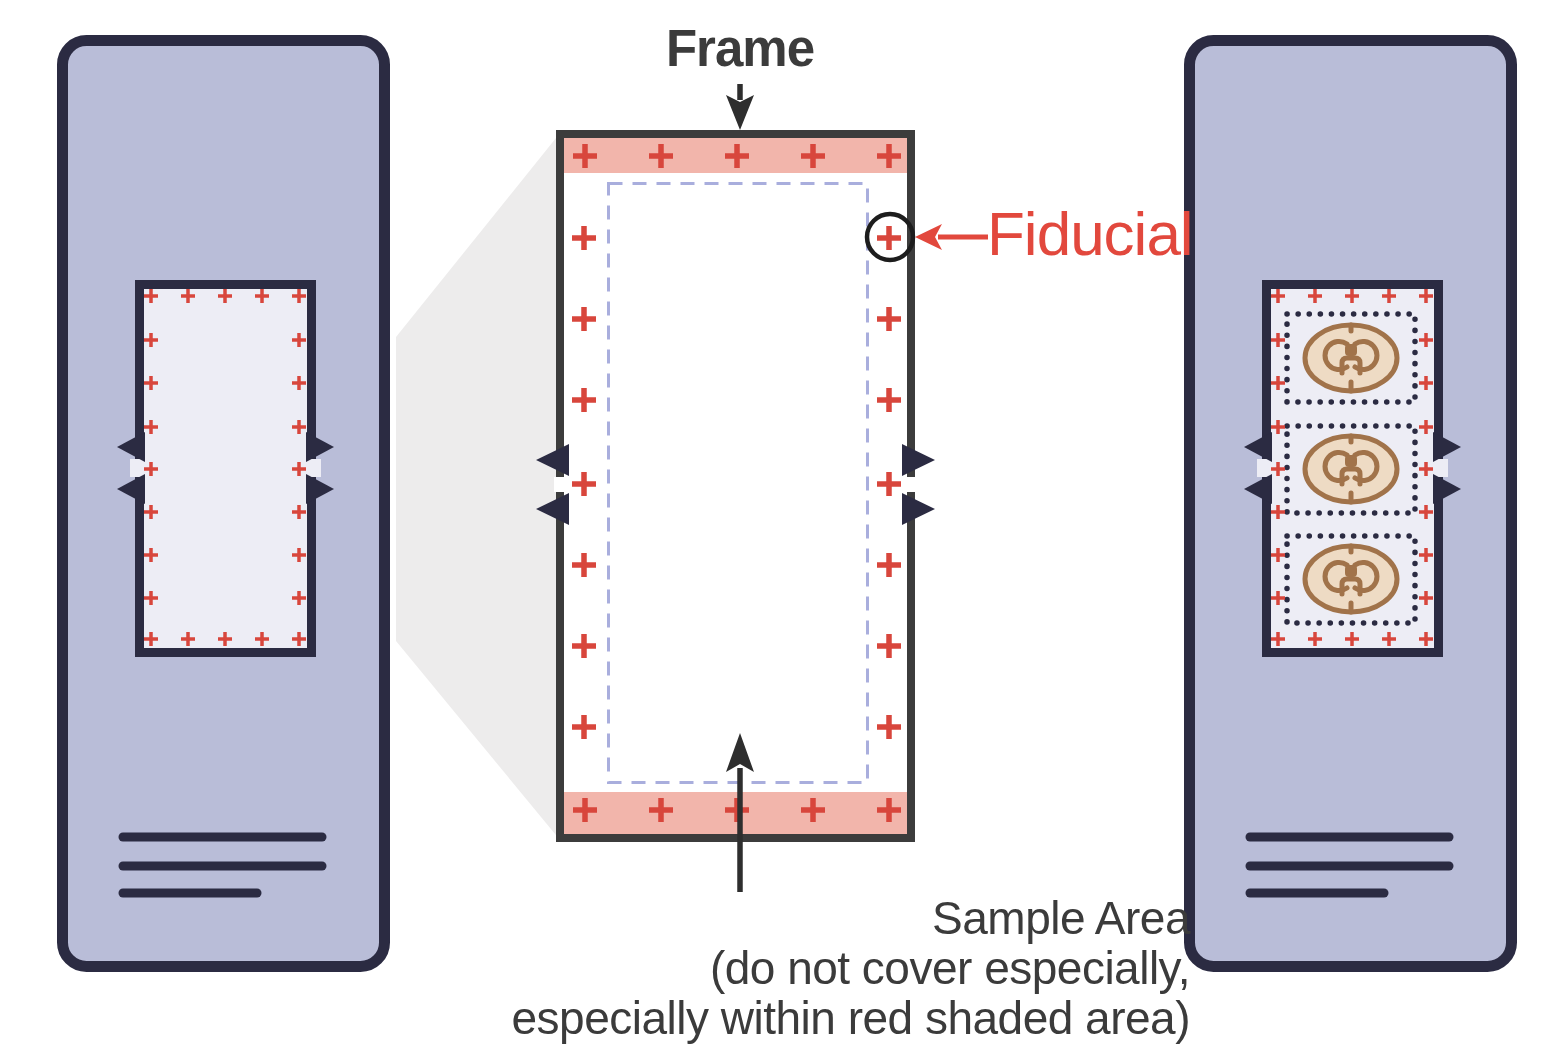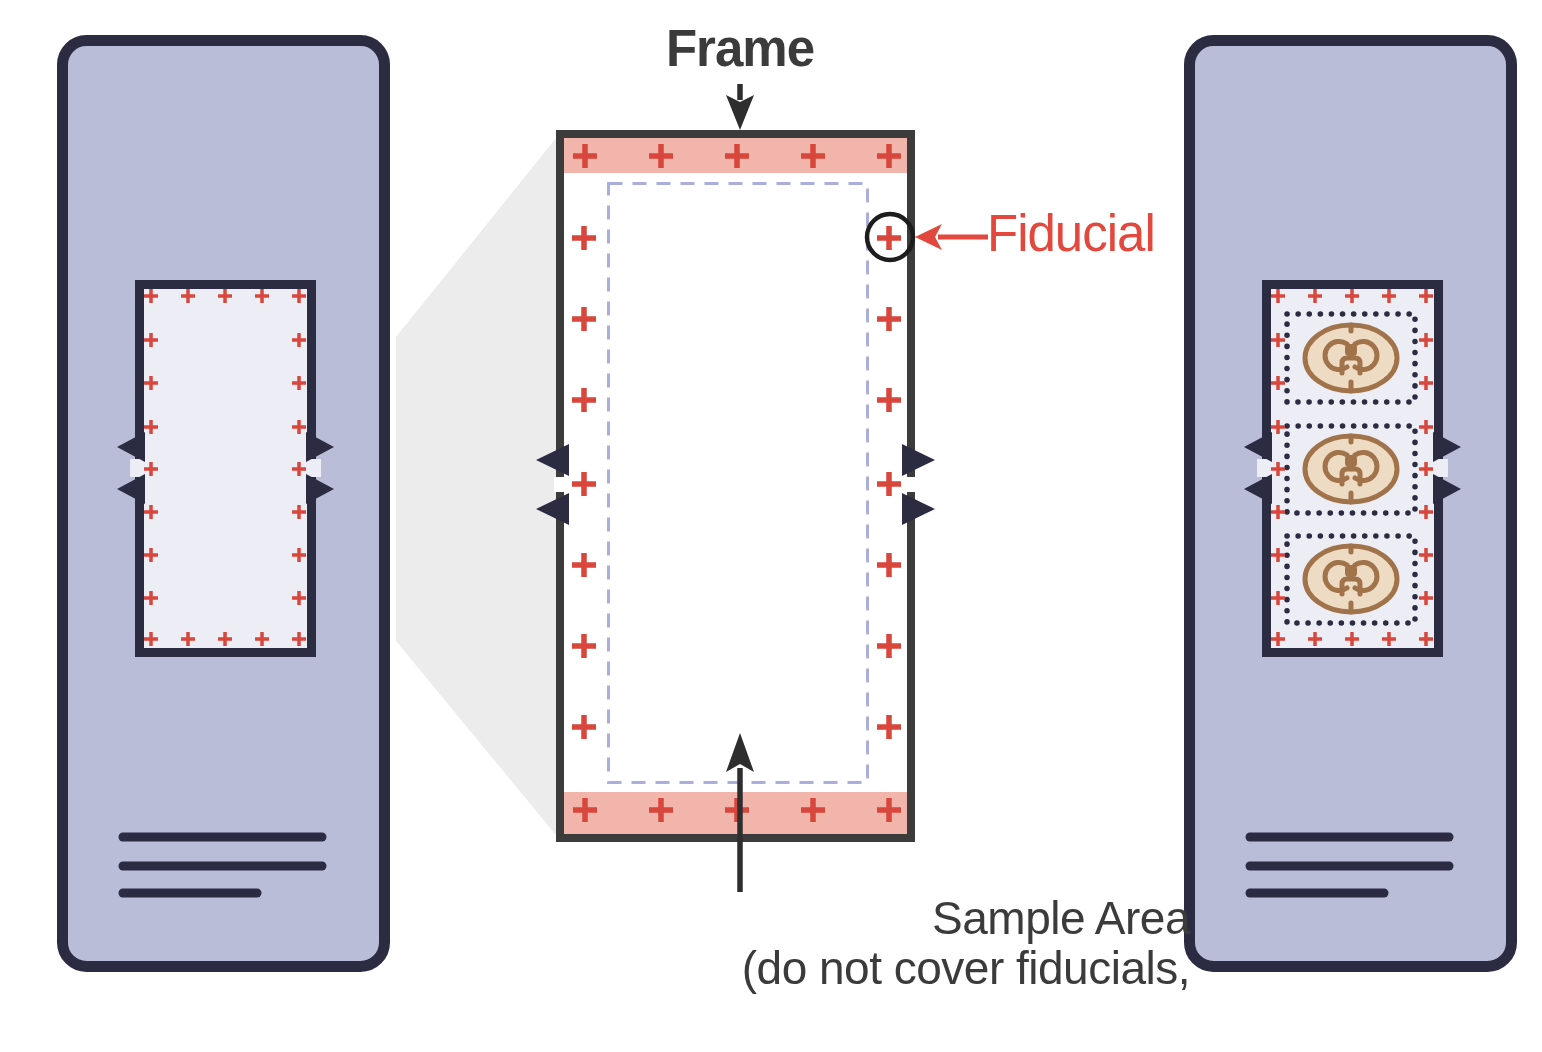--- a/index.html
+++ b/index.html
@@ -29,21 +29,21 @@
   .t-solid      {fill:var(--tissue-outline,#a1734a);}
   .circle-mark  {fill:none;stroke:var(--circle-black,#1d1d1d);stroke-width:4.5;}
   .ptr-red      {stroke:var(--pointer-red,#e2483d);stroke-width:5;fill:none;}
   .ptr-red-head {fill:var(--pointer-red,#e2483d);}
   .ptr-dark     {stroke:var(--arrow-dark,#2e2e2e);stroke-width:5.5;fill:none;}
   .ptr-dark-head{fill:var(--arrow-dark,#2e2e2e);}
 
   
   .lbl{position:absolute;color:var(--text-dark,#3b3b3b);font-weight:500;}
   .frame-lbl   {left:620px;top:22px;width:240px;text-align:center;font-size:51px;line-height:54px;letter-spacing:-1px;font-weight:bold;}
-  .fiducial-lbl{left:987px;top:206px;font-size:51px;line-height:56px;letter-spacing:-1px;color:var(--pointer-red,#e2483d);}
+  .fiducial-lbl{left:987px;top:206px;font-size:62px;line-height:56px;letter-spacing:-1px;color:var(--pointer-red,#e2483d);}
   .sample-lbl  {left:290px;top:893px;width:900px;text-align:right;font-size:46px;line-height:50px;letter-spacing:-0.5px;}
 </style>
 </head>
 <body>
 
 <div class="canvas">
 
   <svg class="gfx" width="1542" height="1052" viewBox="0 0 1542 1052">
 
     <defs>
@@ -148,15 +148,16 @@
         </g>
     </g>
   </svg>
 
   <div class="lbl frame-lbl">Frame</div>
 
   <div class="lbl fiducial-lbl">Fiducial</div>
 
   <div class="lbl sample-lbl">
     <div>Sample Area</div>
-    <div>(do not cover fiducials,</div>
+    <div>(do not cover especially,</div>
+    <div>especially within red shaded area)</div>
   </div>
 </div>
 
 </body></html>

